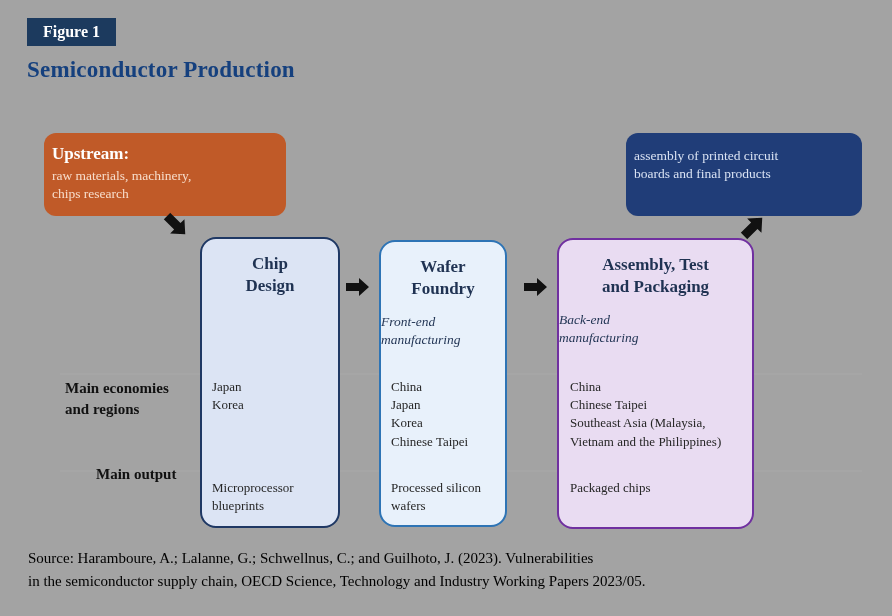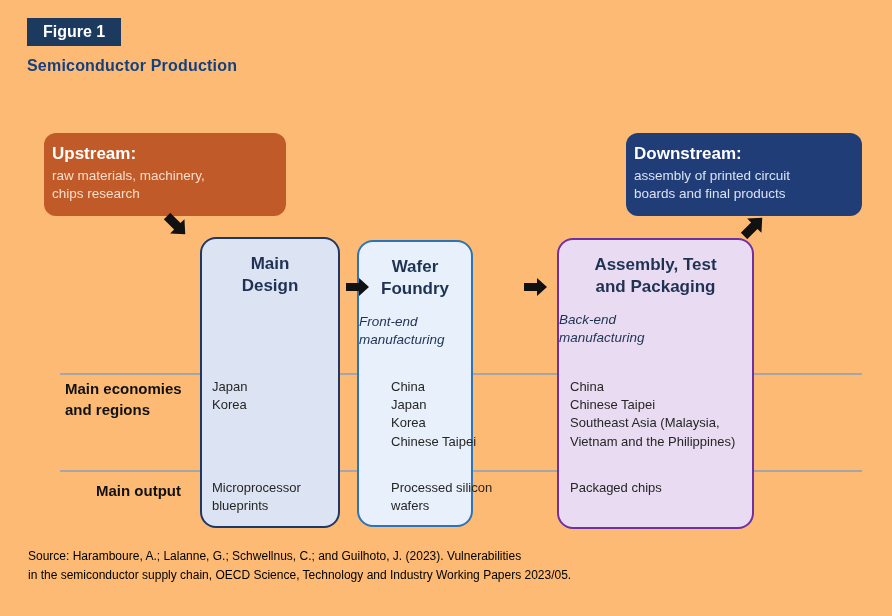--- a/index.html
+++ b/index.html
@@ -2,73 +2,72 @@
 <html style="--badge-bg: #1c3a5e; --title-color: #15407e; --upstream-bg: #c05a28; --downstream-bg: #203d78; --chip-fill: #dce4f4; --chip-border: #1f3864; --wafer-fill: #e8f1fb; --wafer-border: #2e74b5; --assembly-fill: #e9dcf2; --assembly-border: #7030a0; --header-text: #1f3252; --line-color: #a6a6a6; --arrow-color: #111111;"><head>
 <meta charset="utf-8">
 <style>
   :root{
     --badge-bg:#1c3a5e; --title-color:#15407e; --upstream-bg:#c05a28; --downstream-bg:#203d78;
     --chip-fill:#dce4f4; --chip-border:#1f3864; --wafer-fill:#e8f1fb; --wafer-border:#2e74b5;
     --assembly-fill:#e9dcf2; --assembly-border:#7030a0; --header-text:#1f3252;
     --line-color:#a6a6a6; --arrow-color:#111111;
   }
   html,body{margin:0;padding:0;background:#fff;}
-  .page{position:relative;width:892px;height:616px;background:#fdba74;font-family:Liberation Sans, sans-serif;overflow:hidden;}
+  .page{position:relative;width:892px;height:616px;background:#a3a3a3;font-family:Liberation Serif, serif;overflow:hidden;}
   .abs{position:absolute;}
   .badge{left:27px;top:18px;background:var(--badge-bg);color:#ffffff;font-weight:bold;font-size:16px;padding:5px 16px;}
-  .fig-title{left:27px;top:57px;color:var(--title-color);font-size:16px;font-weight:bold;letter-spacing:.2px;}
+  .fig-title{left:27px;top:57px;color:var(--title-color);font-size:23px;font-weight:bold;letter-spacing:.2px;}
   .endpoint{width:242px;height:83px;border-radius:12px;text-align:left;padding:11px 8px;box-sizing:border-box;}
   .up{left:44px;top:133px;background:var(--upstream-bg);}
   .down{left:626px;top:133px;width:236px;background:var(--downstream-bg);}
   .endpoint .t{color:#ffffff;font-weight:bold;font-size:17px;}
   .endpoint .d{font-size:13.5px;line-height:1.35;margin-top:3px;white-space:pre-line;}
   .up .d{color:#f7ddcb;}
   .down .d{color:#d9e2f3;}
   .col{border-radius:16px;box-sizing:border-box;z-index:1;}
   .col1{left:200px;top:237px;width:140px;height:291px;background:var(--chip-fill);border:2.5px solid var(--chip-border);}
-  .col2{left:357px;top:240px;width:116px;height:287px;background:var(--wafer-fill);border:2.5px solid var(--wafer-border);}
+  .col2{left:379px;top:240px;width:128px;height:287px;background:var(--wafer-fill);border:2.5px solid var(--wafer-border);}
   .col3{left:557px;top:238px;width:197px;height:291px;background:var(--assembly-fill);border:2.5px solid var(--assembly-border);}
   .col .h{margin-top:14px;text-align:center;font-weight:bold;font-size:17px;line-height:1.3;color:var(--header-text);white-space:pre-line;}
   .col .sub{margin-top:13px;text-align:left;font-style:italic;font-size:13.5px;line-height:1.3;color:var(--header-text);white-space:pre-line;}
   .line{left:60px;width:802px;height:1.5px;background:var(--line-color);z-index:0;}
   .line1{top:373px;} .line2{top:470px;}
   .rowlabel{left:65px;font-weight:bold;font-size:15px;color:#111111;line-height:1.4;white-space:pre-line;z-index:2;}
-  .rl1{top:378px;} .rl2{top:480px;padding-left:31px;}
+  .rl1{top:378px;} .rl2{top:464px;padding-left:31px;}
   .cellText{font-size:13px;color:#262626;line-height:1.4;z-index:2;white-space:pre-line;}
   .econ{top:378px;}
   .econ.c1{left:212px;width:122px;}
   .econ.c2{left:391px;width:122px;}
   .econ.c3{left:570px;width:176px;}
   .out{top:479px;}
   .out.c1{left:212px;width:122px;}
   .out.c2{left:391px;width:122px;}
   .out.c3{left:570px;width:176px;}
   .arrow{z-index:2;line-height:0;}
   .a-up{left:163px;top:214px;transform:rotate(45deg);}
   .a-down{left:740px;top:215px;transform:rotate(-45deg);}
   .a-1{left:346px;top:277px;}
   .a-2{left:524px;top:277px;}
-  .source{left:28px;top:547px;font-size:12px;color:#000000;line-height:1.55;white-space:pre-line;}
+  .source{left:28px;top:547px;font-size:15px;color:#000000;line-height:1.55;white-space:pre-line;}
 </style>
 </head>
 <body>
 
 <div class="page">
 
   <div class="abs badge">Figure 1</div>
   <div class="abs fig-title">Semiconductor Production</div>
 
   <div class="abs endpoint up">
     <div class="t">Upstream:</div>
     <div class="d">raw materials, machinery,
 chips research</div>
   </div>
 
   <div class="abs endpoint down">
-    <div class="t">Downstream:</div>
     <div class="d">assembly of printed circuit
 boards and final products</div>
   </div>
 
   <span class="abs arrow a-up">
     <svg width="27" height="23" viewBox="0 0 24 20">
         <polygon points="0,6 13,6 13,1 23,10 13,19 13,14 0,14" fill="var(--arrow-color, #111)"></polygon>
       </svg>
   </span>
   <span class="abs arrow a-down">
@@ -84,21 +83,21 @@
   <span class="abs arrow a-2">
     <svg width="24" height="20" viewBox="0 0 24 20">
         <polygon points="0,6 13,6 13,1 23,10 13,19 13,14 0,14" fill="var(--arrow-color, #111)"></polygon>
       </svg>
   </span>
 
   <div class="abs line line1"></div>
   <div class="abs line line2"></div>
 
   <div class="abs col col1">
-    <div class="h">Main
+    <div class="h">Chip
 Design</div>
   </div>
   <div class="abs col col2">
     <div class="h">Wafer
 Foundry</div>
     <div class="sub">Front-end
 manufacturing</div>
   </div>
   <div class="abs col col3">
     <div class="h">Assembly, Test

